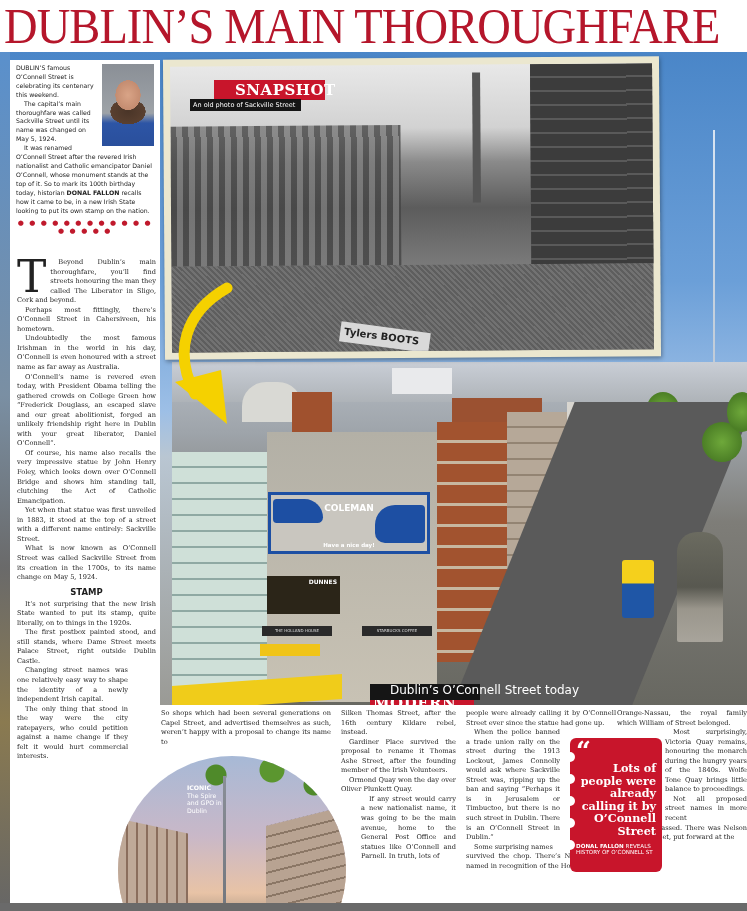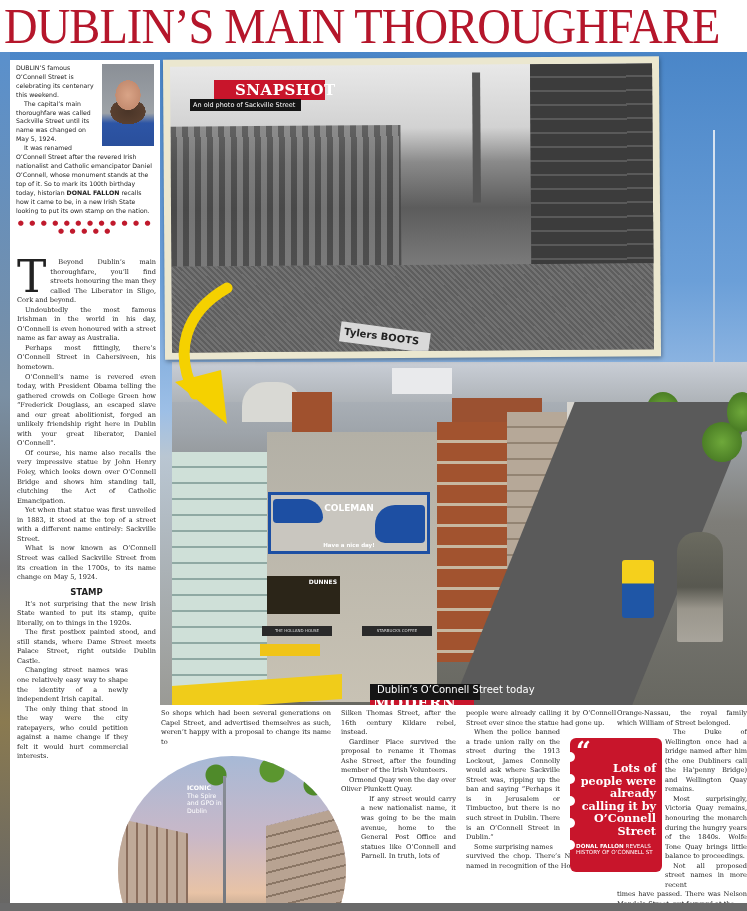--- a/index.html
+++ b/index.html
@@ -69,21 +69,21 @@
   .old-sign { position: absolute; left: 168px; top: 262px; width: 90px; height: 20px; background: #d9d9d9; color: #222; font-family: "DejaVu Sans", sans-serif; font-size: 10px; font-weight: bold; transform: rotate(8deg); padding-left: 4px; line-height: 20px; }
 
   .tag {
     position: absolute; background: #c8152b; color: #fff;
     font-family: "DejaVu Serif", serif; font-weight: bold; letter-spacing: 0.5px;
   }
   .tag-cap { position: absolute; background: #151515; color: #fff; font-family: "DejaVu Sans", sans-serif; white-space: nowrap; }
   .snap-tag { left: 190px; top: 80px; width: 111px; height: 20px; font-size: 15px; line-height: 20px; padding-left: 21px; margin-left: 24px; }
   .snap-cap { left: 190px; top: 99px; width: 111px; height: 12px; font-size: 6.5px; line-height: 12px; padding-left: 3px; }
   .mod-tag { left: 370px; top: 665px; width: 104px; height: 20px; font-size: 15px; line-height: 20px; padding-left: 3px; margin-top: 28px; }
-  .mod-cap { left: 370px; top: 684px; width: 110px; height: 16px; font-size: 10px; line-height: 12px; padding-left: 7px; }
+  .mod-cap { left: 370px; top: 684px; width: 110px; height: 16px; font-size: 12px; line-height: 12px; padding-left: 20px; }
 
   
   .modern {
     position: absolute; left: 172px; top: 362px; width: 587px; height: 356px; overflow: hidden;
     background: linear-gradient(180deg, #b6bcc4 0%, #9ea4aa 20%, #7e7d78 45%, #66665f 100%);
   }
   .m-bld { position: absolute; }
   .m-tree { position: absolute; border-radius: 50%; background: radial-gradient(circle, #6ea83a 0%, #4c7f26 70%); }
   .m-road { position: absolute; left: 340px; top: 40px; width: 180px; height: 310px; background: #5a5a5a; transform: skewX(-22deg); }
   .billboard {
@@ -212,22 +212,22 @@
   <div class="avatar"></div>
   <p>DUBLIN’S famous O’Connell Street is celebrating its centenary this weekend.</p>
   <p class="ind">The capital’s main thoroughfare was called Sackville Street until its name was changed on May 5, 1924.</p>
   <p class="ind"><span>It was renamed O’Connell Street after the revered Irish nationalist and Catholic emancipator Daniel O’Connell, whose monument stands at the top of it. So to mark its 100th birthday today, historian</span> <b>DONAL FALLON</b> <span>recalls how it came to be, in a new Irish State looking to put its own stamp on the nation.</span></p>
   <div class="dots">● ● ● ● ● ● ● ● ● ● ● ● ● ● ● ● ●</div>
 </div>
 
 <div class="col1">
   <p class="first"><span class="dropcap">T</span></p>
   <p>Beyond Dublin’s main thoroughfare, you’ll find streets honouring the man they called The Liberator in Sligo, Cork and beyond.</p>
+  <p>Perhaps most fittingly, there’s O’Connell Street in Cahersiveen, his hometown.</p>
   <p>Undoubtedly the most famous Irishman in the world in his day, O’Connell is even honoured with a street name as far away as Australia.</p>
-  <p>Perhaps most fittingly, there’s O’Connell Street in Cahersiveen, his hometown.</p>
   <p>O’Connell’s name is revered even today, with President Obama telling the gathered crowds on College Green how “Frederick Douglass, an escaped slave and our great abolitionist, forged an unlikely friendship right here in Dublin with your great liberator, Daniel O’Connell”.</p>
   <p>Of course, his name also recalls the very impressive statue by John Henry Foley, which looks down over O’Connell Bridge and shows him standing tall, clutching the Act of Catholic Emancipation.</p>
   <p>Yet when that statue was first unveiled in 1883, it stood at the top of a street with a different name entirely: Sackville Street.</p>
   <p>What is now known as O’Connell Street was called Sackville Street from its creation in the 1700s, to its name change on May 5, 1924.</p>
   <div class="subhead">STAMP</div>
   <p>It’s not surprising that the new Irish State wanted to put its stamp, quite literally, on to things in the 1920s.</p>
   <p>The first postbox painted stood, and still stands, where Dame Street meets Palace Street, right outside Dublin Castle.</p>
   <div class="narrow">
     <p>Changing street names was one relatively easy way to shape the identity of a newly independent Irish capital.</p>
     <p>The only thing that stood in the way were the city ratepayers, who could petition against a name change if they felt it would hurt commercial interests.</p>
@@ -264,21 +264,20 @@
   <div class="narrow">
     <p>When the police banned a trade union rally on the street during the 1913 Lockout, James Connolly would ask where Sackville Street was, ripping up the ban and saying “Perhaps it is in Jerusalem or Timbuctoo, but there is no such street in Dublin. There is an O’Connell Street in Dublin.”</p>
     <p>Some surprising names</p>
   </div>
   <p class="cont">survived the chop. There’s Nassau Street, named in recognition of the House of</p>
 </div>
 
 <div class="bcol c5" style="overflow:hidden;height:194px;">
   <p class="cont">Orange-Nassau, the royal family which William of Street belonged.</p>
   <div style="margin-left:48px;">
-    <p>The Duke of Wellington once had a bridge named after him (the one Dubliners call the Ha’penny Bridge) and Wellington Quay remains.</p>
     <p>Most surprisingly, Victoria Quay remains, honouring the monarch during the hungry years of the 1840s. Wolfe Tone Quay brings little balance to proceedings.</p>
     <p>Not all proposed street names in more recent</p>
   </div>
   <p class="cont">times have passed. There was Nelson Mandela Street, put forward at the</p>
 </div>
 
 <div class="quote-box">
   <div class="notch" style="top:14px"></div>
   <div class="notch" style="top:36px"></div>
   <div class="notch" style="top:58px"></div>

